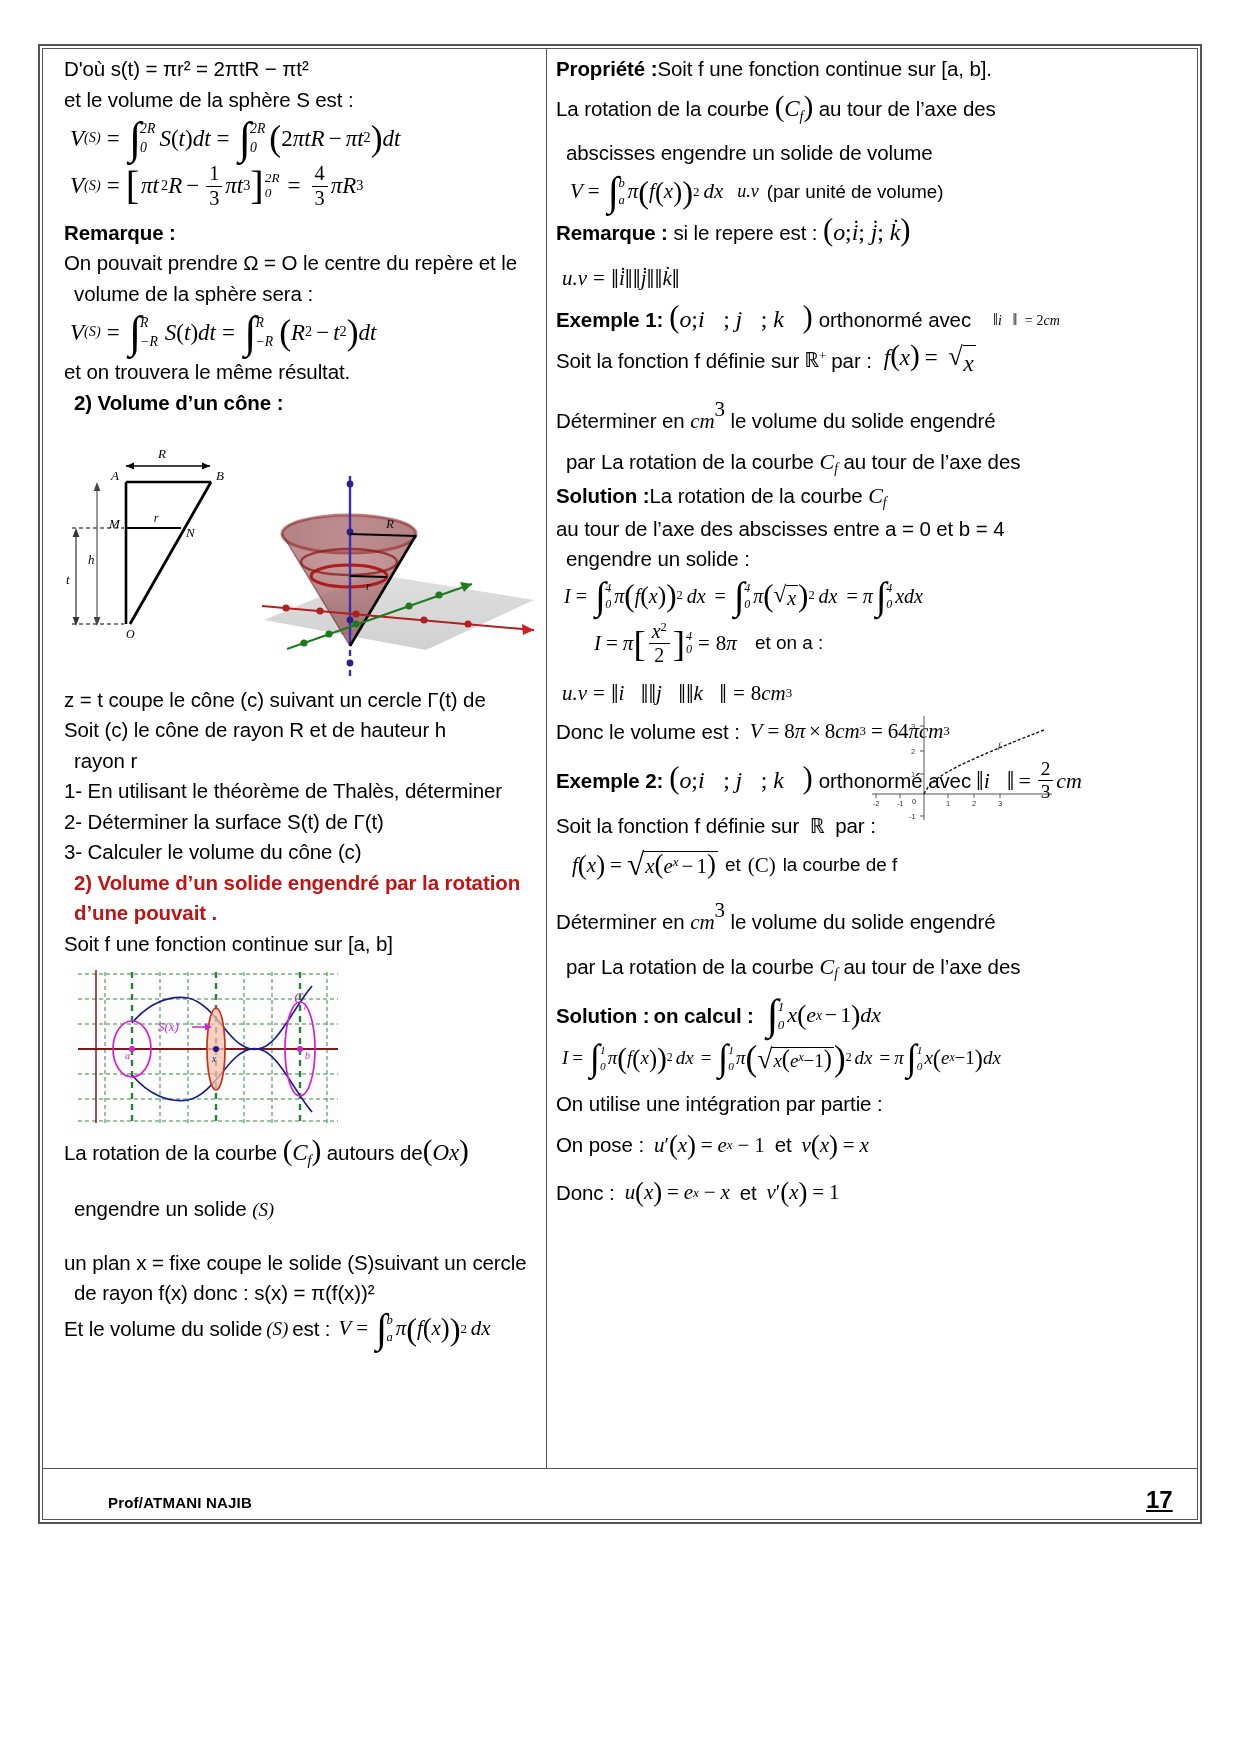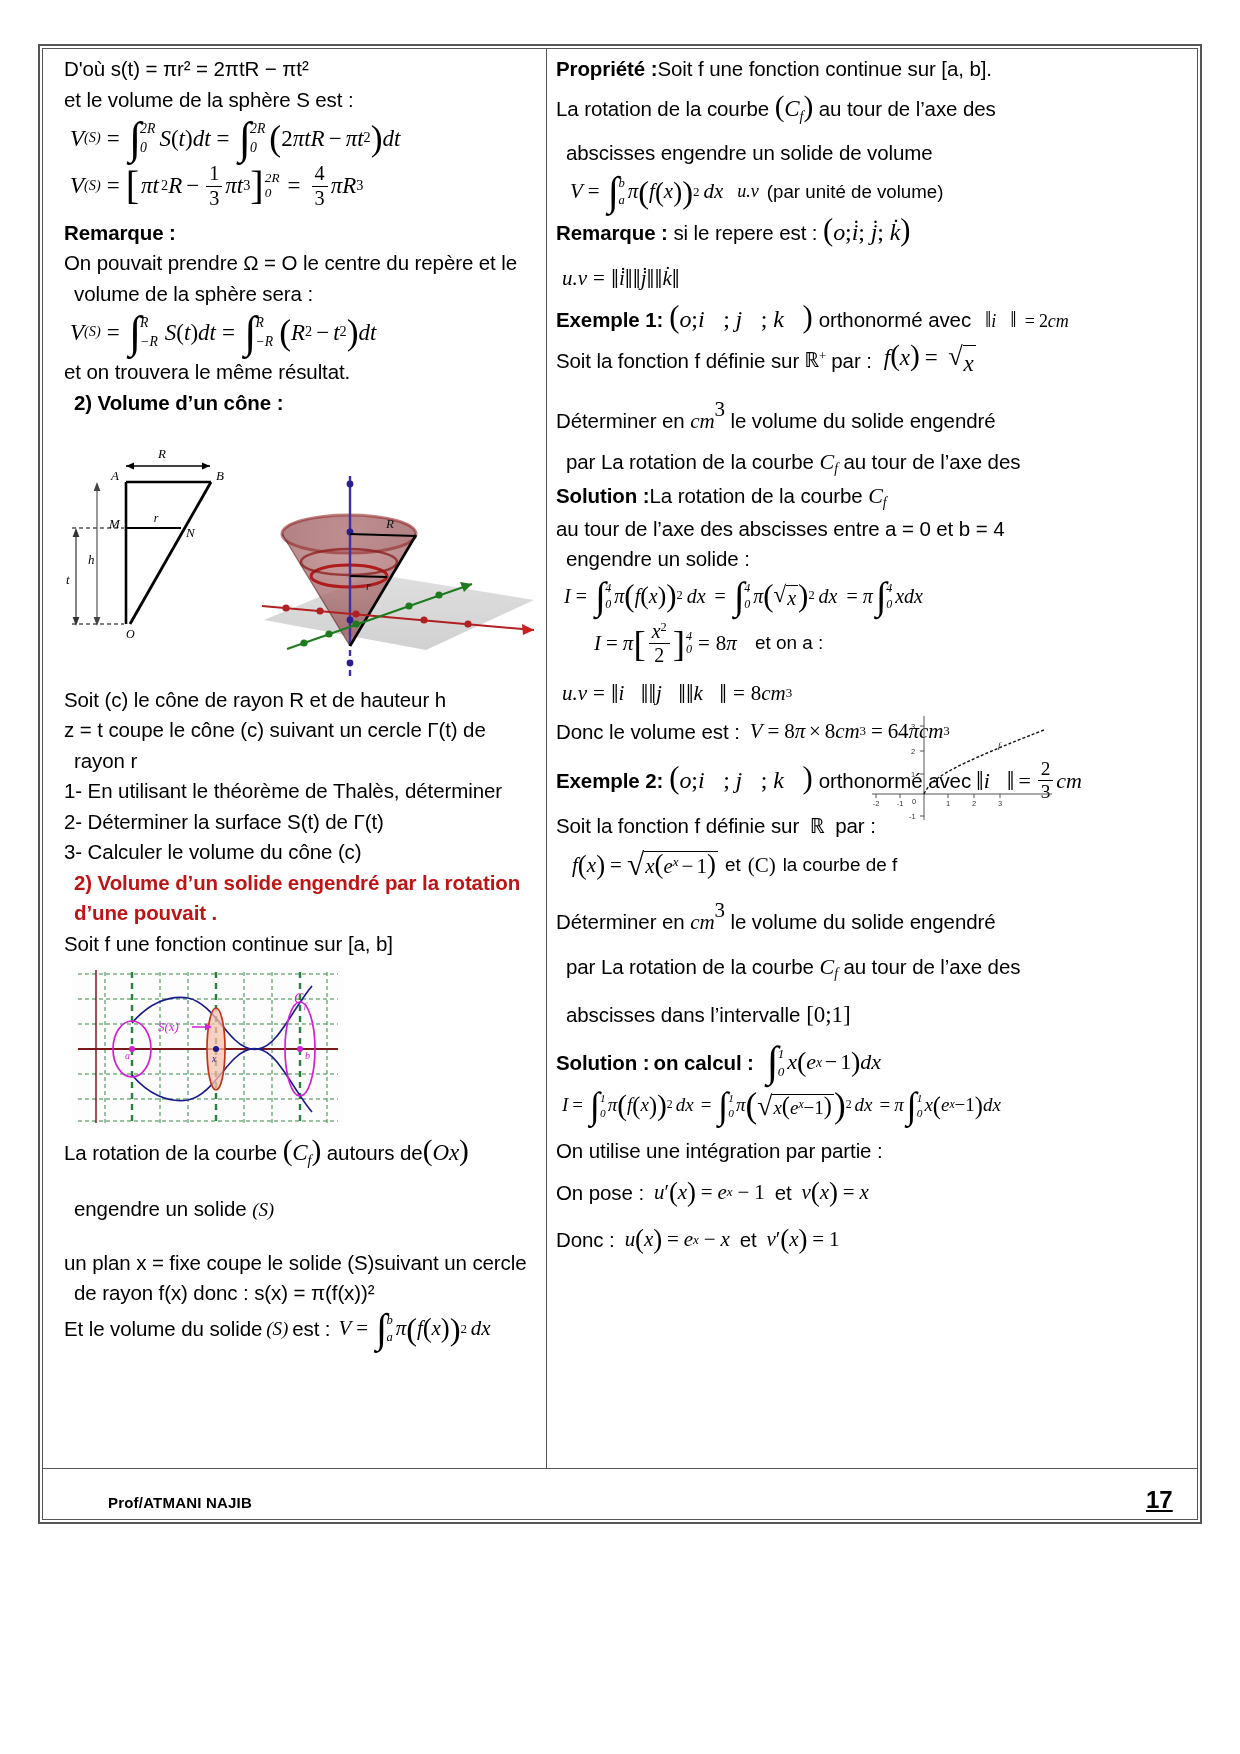--- a/index.html
+++ b/index.html
@@ -416,22 +416,22 @@
         <line x1="223" y1="225" x2="408" y2="160" stroke="#1d7a1d" stroke-width="2"></line>
         <polygon points="408,160 396,158 400,168" fill="#1d7a1d"></polygon>
         <circle cx="240" cy="219" r="3.6" fill="#1d7a1d"></circle>
         <circle cx="265" cy="210" r="3.6" fill="#1d7a1d"></circle>
         <circle cx="292" cy="200" r="3.6" fill="#1d7a1d"></circle>
         <circle cx="345" cy="182" r="3.6" fill="#1d7a1d"></circle>
         <circle cx="375" cy="171" r="3.6" fill="#1d7a1d"></circle>
       </svg>
     </div>
 
+    <div class="ln">z = t coupe le cône (ᴄ) suivant un cercle Γ(t) de</div>
     <div class="ln">Soit (ᴄ) le cône de rayon R et de hauteur h</div>
-    <div class="ln">z = t coupe le cône (ᴄ) suivant un cercle Γ(t) de</div>
     <div class="ln indent">rayon r</div>
     <div class="ln">1- En utilisant le théorème de Thalès, déterminer</div>
     <div class="ln">2- Déterminer la surface S(t) de Γ(t)</div>
     <div class="ln">3- Calculer le volume du cône (ᴄ)</div>
     <div class="ln red indent">2) Volume d’un solide engendré par la rotation</div>
     <div class="ln red indent">d’une pouvait .</div>
     <div class="ln">Soit f une fonction continue sur [a, b]</div>
 
     <div class="rev-fig">
       <svg width="272" height="160" viewBox="0 0 272 160" xmlns="http://www.w3.org/2000/svg">
@@ -592,21 +592,21 @@
         <span class="it">k̇</span>
         <span class="norm" style="font-size:1.35em;">‖</span>
     </div>
 
     <div class="ln" style="margin-top:4px; display:flex; align-items:center;">
       <span class="b">Exemple 1:</span>
       <span class="serif" style="font-size:24px; margin:0 6px;">
         <span class="medp">(</span><span class="it">o</span><span class="mr">;</span><span class="it">i⃗</span><span class="mr">;</span> <span class="it">j⃗</span><span class="mr">;</span> <span class="it">k⃗</span><span class="medp">)</span>
       </span>
       <span>orthonormé avec</span>
-      <span class="serif" style="font-size:18px; margin-left:14px;">
+      <span class="serif" style="font-size:14px; margin-left:22px;">
         <span style="font-size:1.25em;">‖</span><span class="it">i⃗</span><span style="font-size:1.25em;">‖</span>
         <span class="mr" style="margin:0 4px;">=</span><span class="mr">2</span><span class="it">cm</span>
       </span>
     </div>
 
     <div class="ln" style="margin-top:4px; display:flex; align-items:center;">
       <span>Soit la fonction f définie sur</span>
       <span class="serif" style="margin:0 5px; font-size:21px;"><span>ℝ</span><span class="supn">+</span></span>
       <span>par :</span>
       <span class="serif" style="font-size:23px; font-style:italic; margin-left:12px;">
@@ -795,24 +795,20 @@
       <span class="serif it" style="font-size:21px;">cm</span><span class="serif supn" style="font-size:21px;">3</span>
       <span>le volume du solide engendré</span>
     </div>
 
     <div class="ln indent" style="margin-top:14px;">
       <span>par La rotation de la courbe</span>
       <span class="serif" style="font-size:22px;"><span class="it">C</span><span class="sub">f</span></span>
       <span>au tour de l’axe des</span>
     </div>
 
-    <div class="ln indent" style="margin-top:14px; display:flex; align-items:center;">
-      <span>abscisses dans l’intervalle</span>
-      <span class="serif" style="font-size:23px; margin-left:6px;">[0;1]</span>
-    </div>
 
     <div class="ln" style="margin-top:16px; display:flex; align-items:center;">
       <span class="b">Solution :</span>
       <span class="b" style="margin-left:4px;">on calcul :</span>
       <span class="math small" style="margin:0 0 0 10px; font-size:22px;">
         <span class="intgwrap">
             <span class="intg">
               <span class="sym">∫</span>
             </span>
             <span class="lims">

